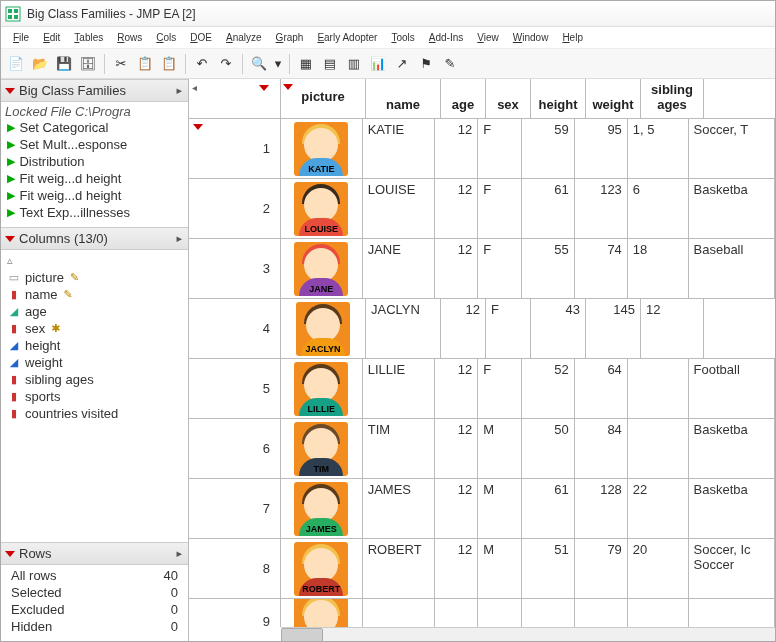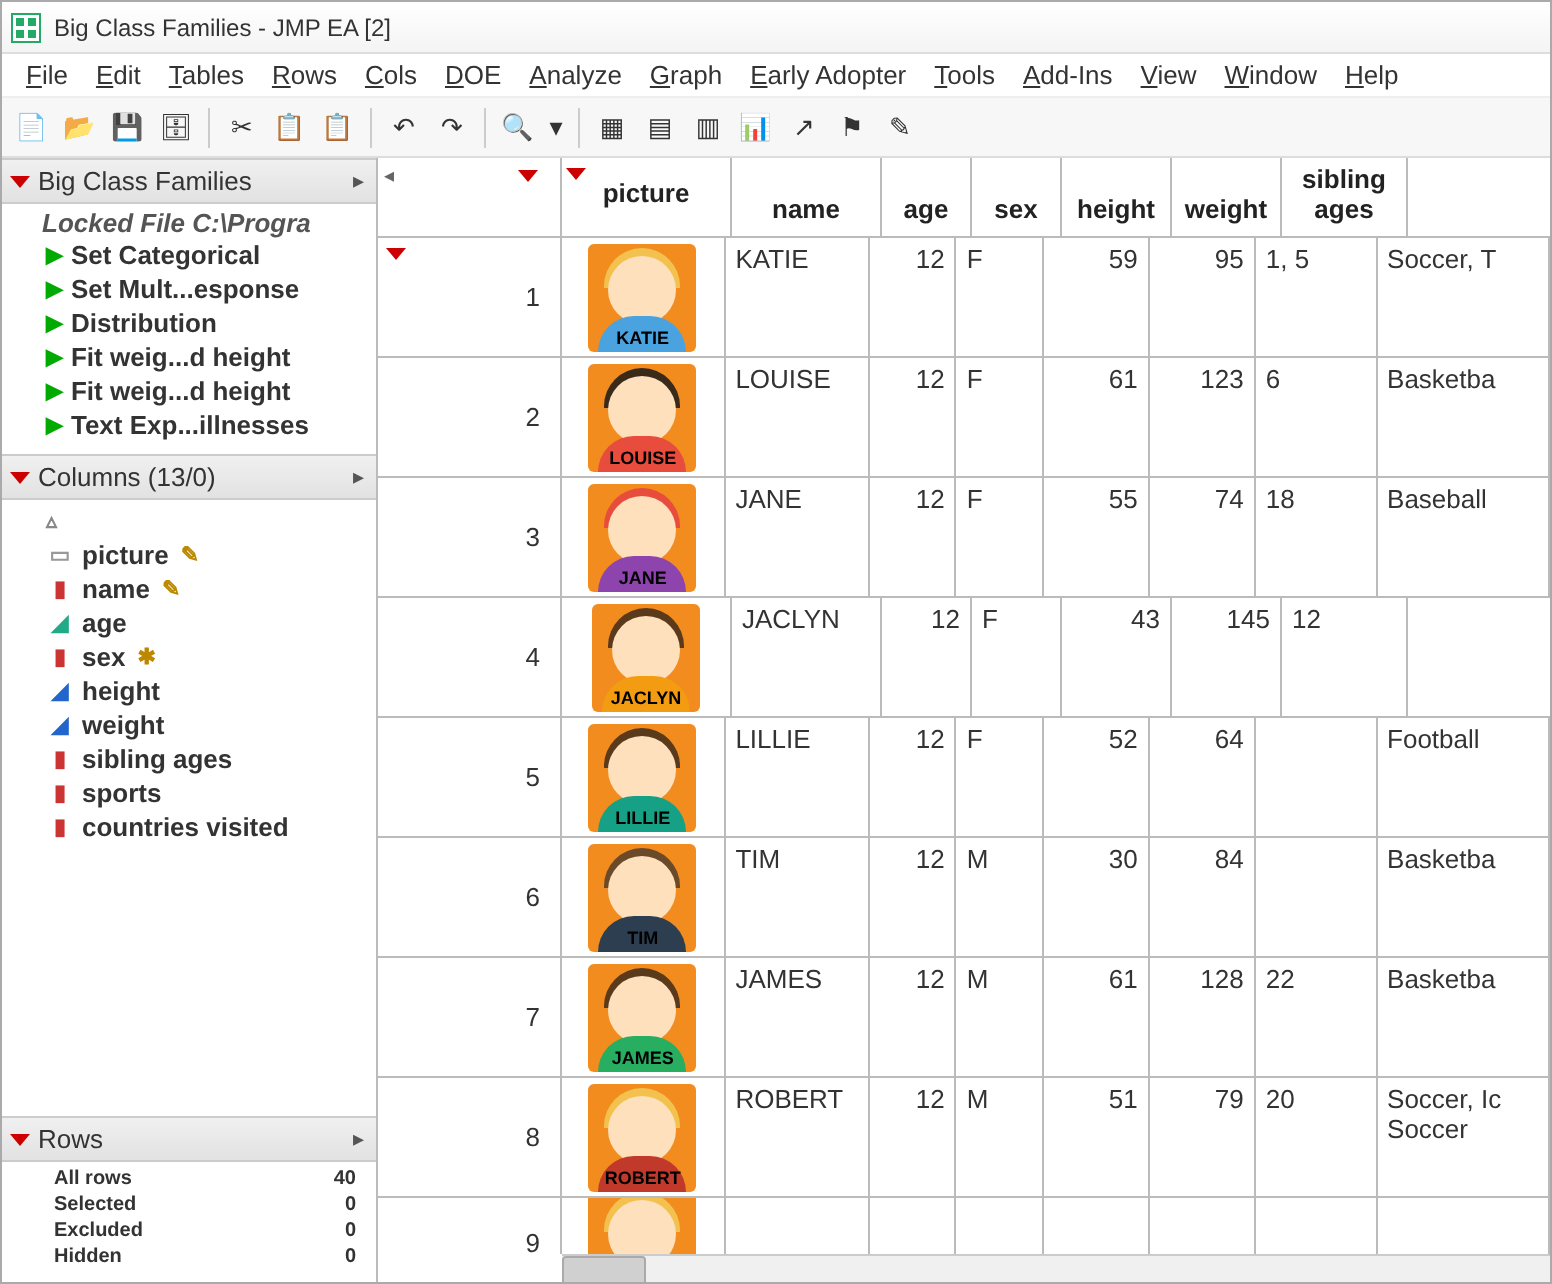--- a/index.html
+++ b/index.html
@@ -1,35 +1,35 @@
 <!DOCTYPE html>
 <html><head>
 <meta charset="utf-8">
 <style>
 * { box-sizing: border-box; margin: 0; padding: 0; }
 body { font-family: "Segoe UI", Tahoma, sans-serif; font-size: 13px; color: #333; background: #fff; width: 776px; height: 642px; overflow: hidden; border: 1px solid #aaa; display: flex; flex-direction: column; }
 .titlebar { height: 26px; background: linear-gradient(#fff,#f4f4f4); border-bottom: 1px solid #ddd; display: flex; align-items: center; padding: 0 4px; font-size: 12px; color: #333; }
 .titlebar .appicon { width: 16px; height: 16px; margin-right: 6px; }
-.menubar { height: 22px; display: flex; align-items: center; padding: 0 6px; gap: 2px; font-size: 13px; border-bottom: 1px solid #eee; }
+.menubar { height: 22px; display: flex; align-items: center; padding: 0 6px; gap: 2px; font-size: 10px; border-bottom: 1px solid #eee; }
 .menubar span { padding: 2px 6px; cursor: default; }
 .menubar span u { text-decoration: underline; }
 .toolbar { height: 30px; background: #f7f7f7; border-bottom: 1px solid #ddd; display: flex; align-items: center; padding: 0 4px; gap: 2px; }
 .tbtn { width: 22px; height: 22px; border: 1px solid transparent; display: flex; align-items: center; justify-content: center; font-size: 13px; border-radius: 2px; }
 .tsep { width: 1px; height: 20px; background: #ccc; margin: 0 3px; }
 .main { flex: 1; display: flex; overflow: hidden; }
 .leftpanel { width: 188px; border-right: 1px solid #bbb; display: flex; flex-direction: column; background: #fff; overflow: hidden; }
 .panelhead { background: linear-gradient(#f0f0f0,#e2e2e2); border-top: 1px solid #ccc; border-bottom: 1px solid #ccc; padding: 3px 6px; font-size: 13px; display: flex; align-items: center; gap: 6px; }
 .panelhead::after { content: "▸"; margin-left: auto; color: #555; font-size: 11px; }
 .redtri { width: 0; height: 0; border-left: 6px solid #c00; border-top: 5px solid transparent; border-bottom: 5px solid transparent; transform: rotate(90deg); }
-.panelbody { padding: 2px 4px 6px 20px; font-size: 13px; overflow: hidden; font-weight: bold; }
+.panelbody { padding: 2px 4px 6px 4px; font-size: 13px; overflow: hidden; }
 .scriptitem { display: flex; align-items: center; gap: 4px; padding: 1px 2px; white-space: nowrap; overflow: hidden; text-overflow: ellipsis; }
 .greentri { color: #0a0; font-size: 11px; }
 .colitem { display: flex; align-items: center; gap: 4px; padding: 1px 2px; }
 .colicon { font-size: 11px; width: 14px; text-align: center; }
-.rowspanel { font-size: 10px; }
+.rowspanel { font-size: 13px; }
 .rowspanel .rowline { display: flex; justify-content: space-between; padding: 1px 6px; }
 .datapane { flex: 1; display: flex; flex-direction: column; overflow: hidden; position: relative; }
 .corner { position: absolute; top: 0; left: 0; width: 92px; height: 40px; border-right: 1px solid #bbb; border-bottom: 1px solid #bbb; background: #fff; display:flex; align-items:flex-start; justify-content:flex-start; padding:3px; gap:4px;}
 .corner .ctri { font-size:10px; color:#666; }
 .headerrow { position: absolute; top: 0; left: 92px; right: 0; height: 40px; display: flex; border-bottom: 1px solid #bbb; background: #fff; overflow:hidden;}
 .headcell { border-right: 1px solid #bbb; display: flex; align-items: flex-end; justify-content: center; padding: 4px 4px 6px 4px; font-size: 13px; font-weight: bold; color: #222; text-align: center; line-height: 1.1; }
 .rownumcol { position: absolute; top: 40px; left: 0; width: 92px; bottom: 14px; border-right: 1px solid #bbb; background: #fff; }
 .rownumcell { height: 60px; border-bottom: 1px solid #bbb; display: flex; align-items: center; justify-content: flex-end; padding-right: 10px; font-size: 13px; color: #333; }
 .rownumcell:last-child{height:45px;}
 .gridbody { position: absolute; top: 40px; left: 92px; right: 0; bottom: 14px; overflow: hidden; }
@@ -342,21 +342,21 @@
             <div class="avatar">
               <div class="hair" style="background:#6b4a2a"></div>
               <div class="face"></div>
               <div class="body" style="background:#2c3e50"></div>
               <div class="label">TIM</div>
             </div>
           </div>
           <div class="gcell w-name">TIM</div>
           <div class="gcell w-age num">12</div>
           <div class="gcell w-sex">M</div>
-          <div class="gcell w-h num">30</div>
+          <div class="gcell w-h num">50</div>
           <div class="gcell w-w num">84</div>
           <div class="gcell w-sib"></div>
           <div class="gcell w-sport">Basketba</div>
         </div>
         <div class="gridrow">
           <div class="gcell w-pic">
             <div class="avatar">
               <div class="hair" style="background:#5a3a1a"></div>
               <div class="face"></div>
               <div class="body" style="background:#27ae60"></div>

